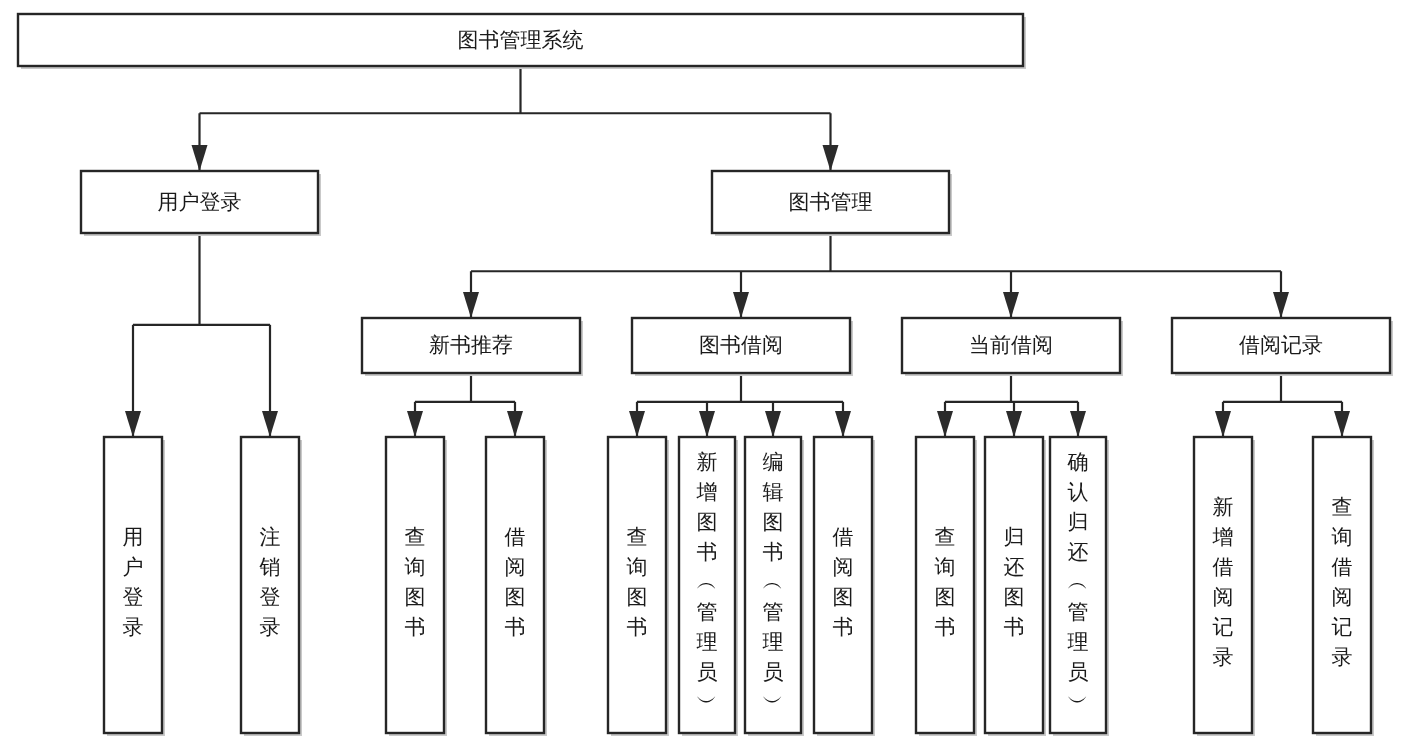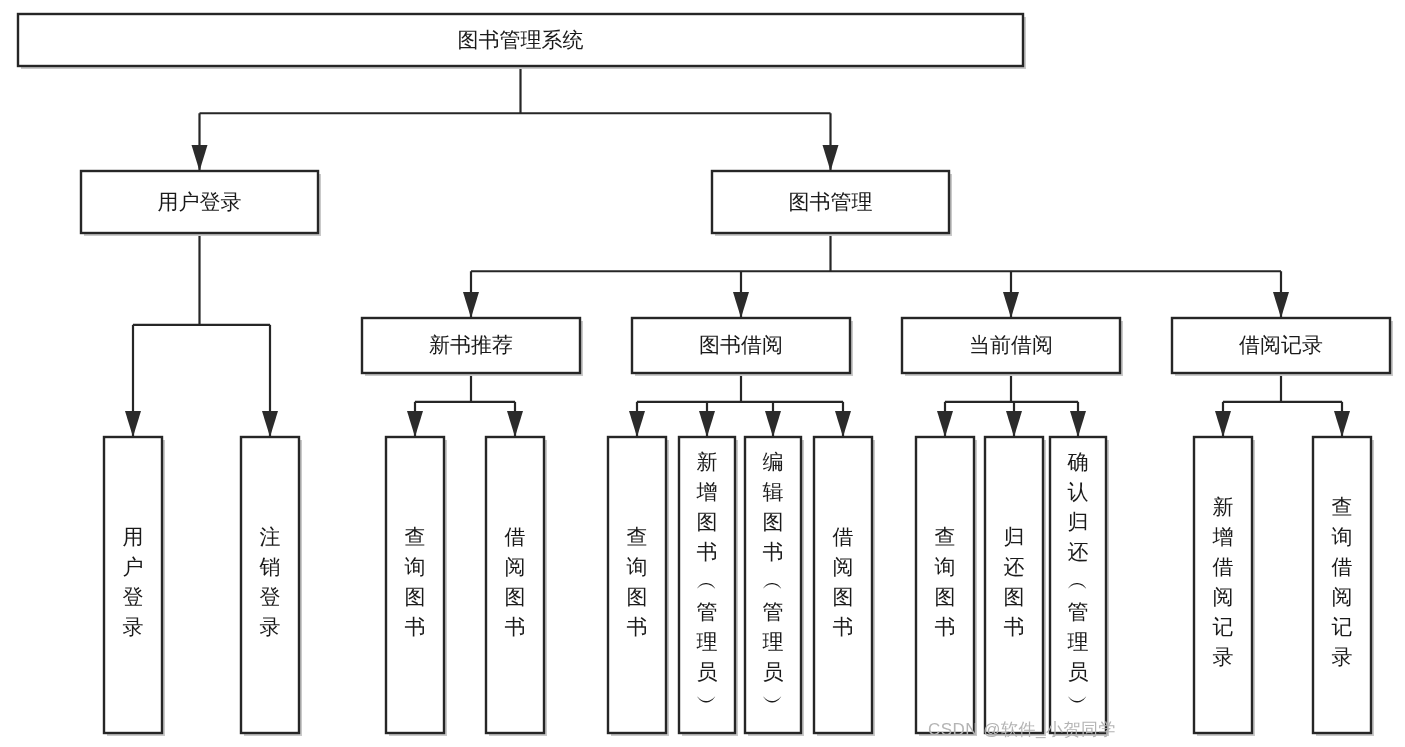--- a/index.html
+++ b/index.html
@@ -223,14 +223,13 @@
           <rect x="1194" y="437" width="58" height="296" class="node-box"></rect>
           <text class="node-label-vertical" x="1223" y="514"><tspan x="1223">新</tspan><tspan x="1223" dy="30">增</tspan><tspan x="1223" dy="30">借</tspan><tspan x="1223" dy="30">阅</tspan><tspan x="1223" dy="30">记</tspan><tspan x="1223" dy="30">录</tspan></text>
         </g>
         <g>
           <rect x="1316" y="440" width="58" height="296" class="node-shadow"></rect>
           <rect x="1313" y="437" width="58" height="296" class="node-box"></rect>
           <text class="node-label-vertical" x="1342" y="514"><tspan x="1342">查</tspan><tspan x="1342" dy="30">询</tspan><tspan x="1342" dy="30">借</tspan><tspan x="1342" dy="30">阅</tspan><tspan x="1342" dy="30">记</tspan><tspan x="1342" dy="30">录</tspan></text>
         </g>
       </g>
   </svg>
-  <div class="watermark">CSDN @软件_小贺同学</div>
 </div>
 
 </body></html>

